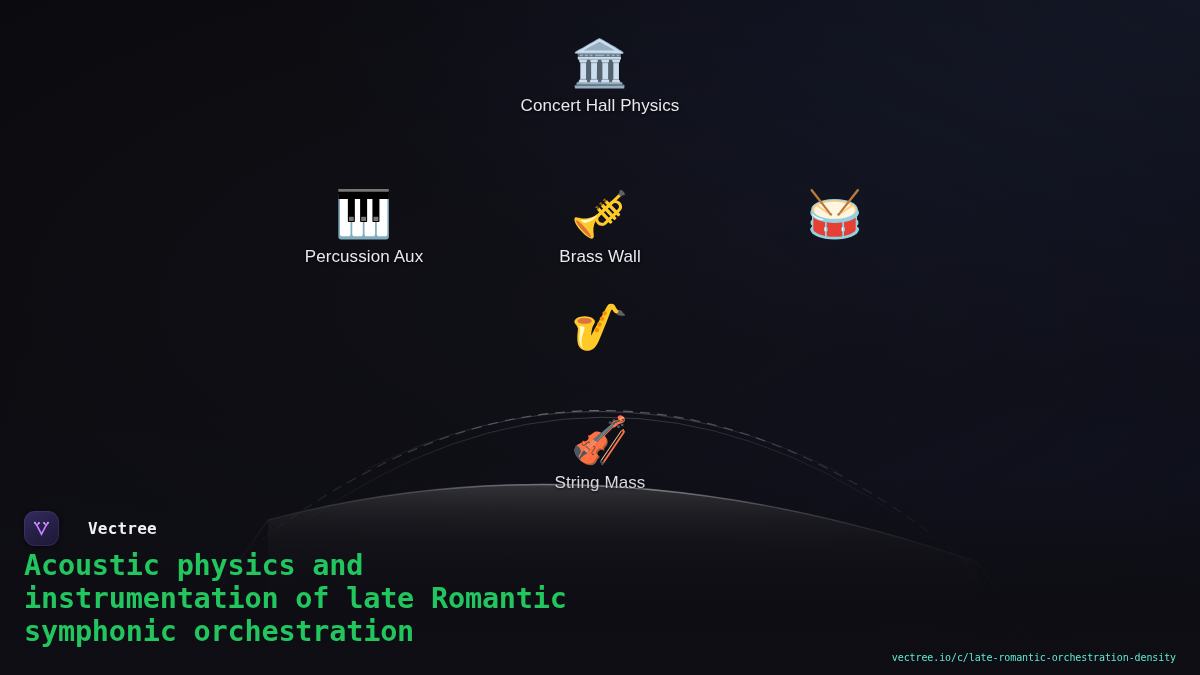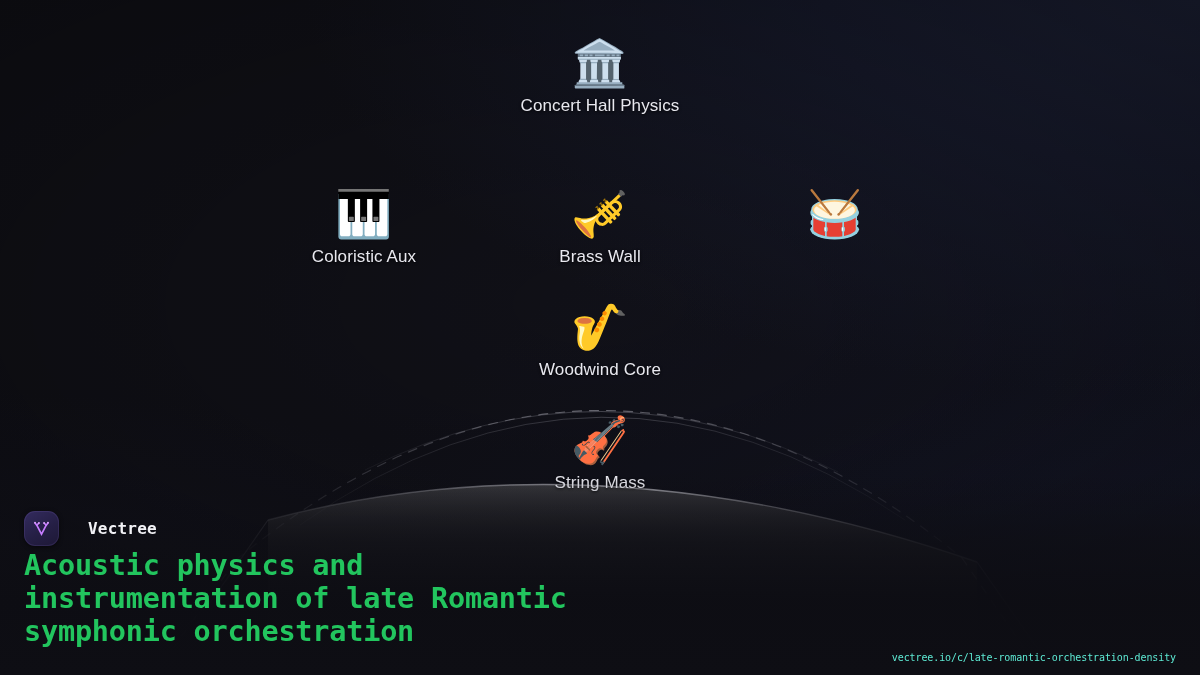--- a/index.html
+++ b/index.html
@@ -169,35 +169,34 @@
 
   <div class="bg-vignette"></div>
 
   <div class="node" style="left:600px; top:34px;">
     <span class="node-emoji">🏛️</span>
     <span class="node-label">Concert Hall Physics</span>
   </div>
 
   <div class="node" style="left:364px; top:185px;">
     <span class="node-emoji">🎹</span>
-    <span class="node-label">Coloristic Aux</span>
+    <span class="node-label">Percussion Aux</span>
   </div>
 
   <div class="node" style="left:600px; top:185px;">
     <span class="node-emoji">🎺</span>
     <span class="node-label">Brass Wall</span>
   </div>
 
   <div class="node" style="left:835px; top:185px;">
     <span class="node-emoji">🥁</span>
   </div>
 
   <div class="node" style="left:600px; top:298px;">
     <span class="node-emoji">🎷</span>
-    <span class="node-label">Woodwind Core</span>
   </div>
 
   <div class="node" style="left:600px; top:411px;">
     <span class="node-emoji">🎻</span>
     <span class="node-label">String Mass</span>
   </div>
 
   <div class="footer"></div>
 
   <div class="brand">

